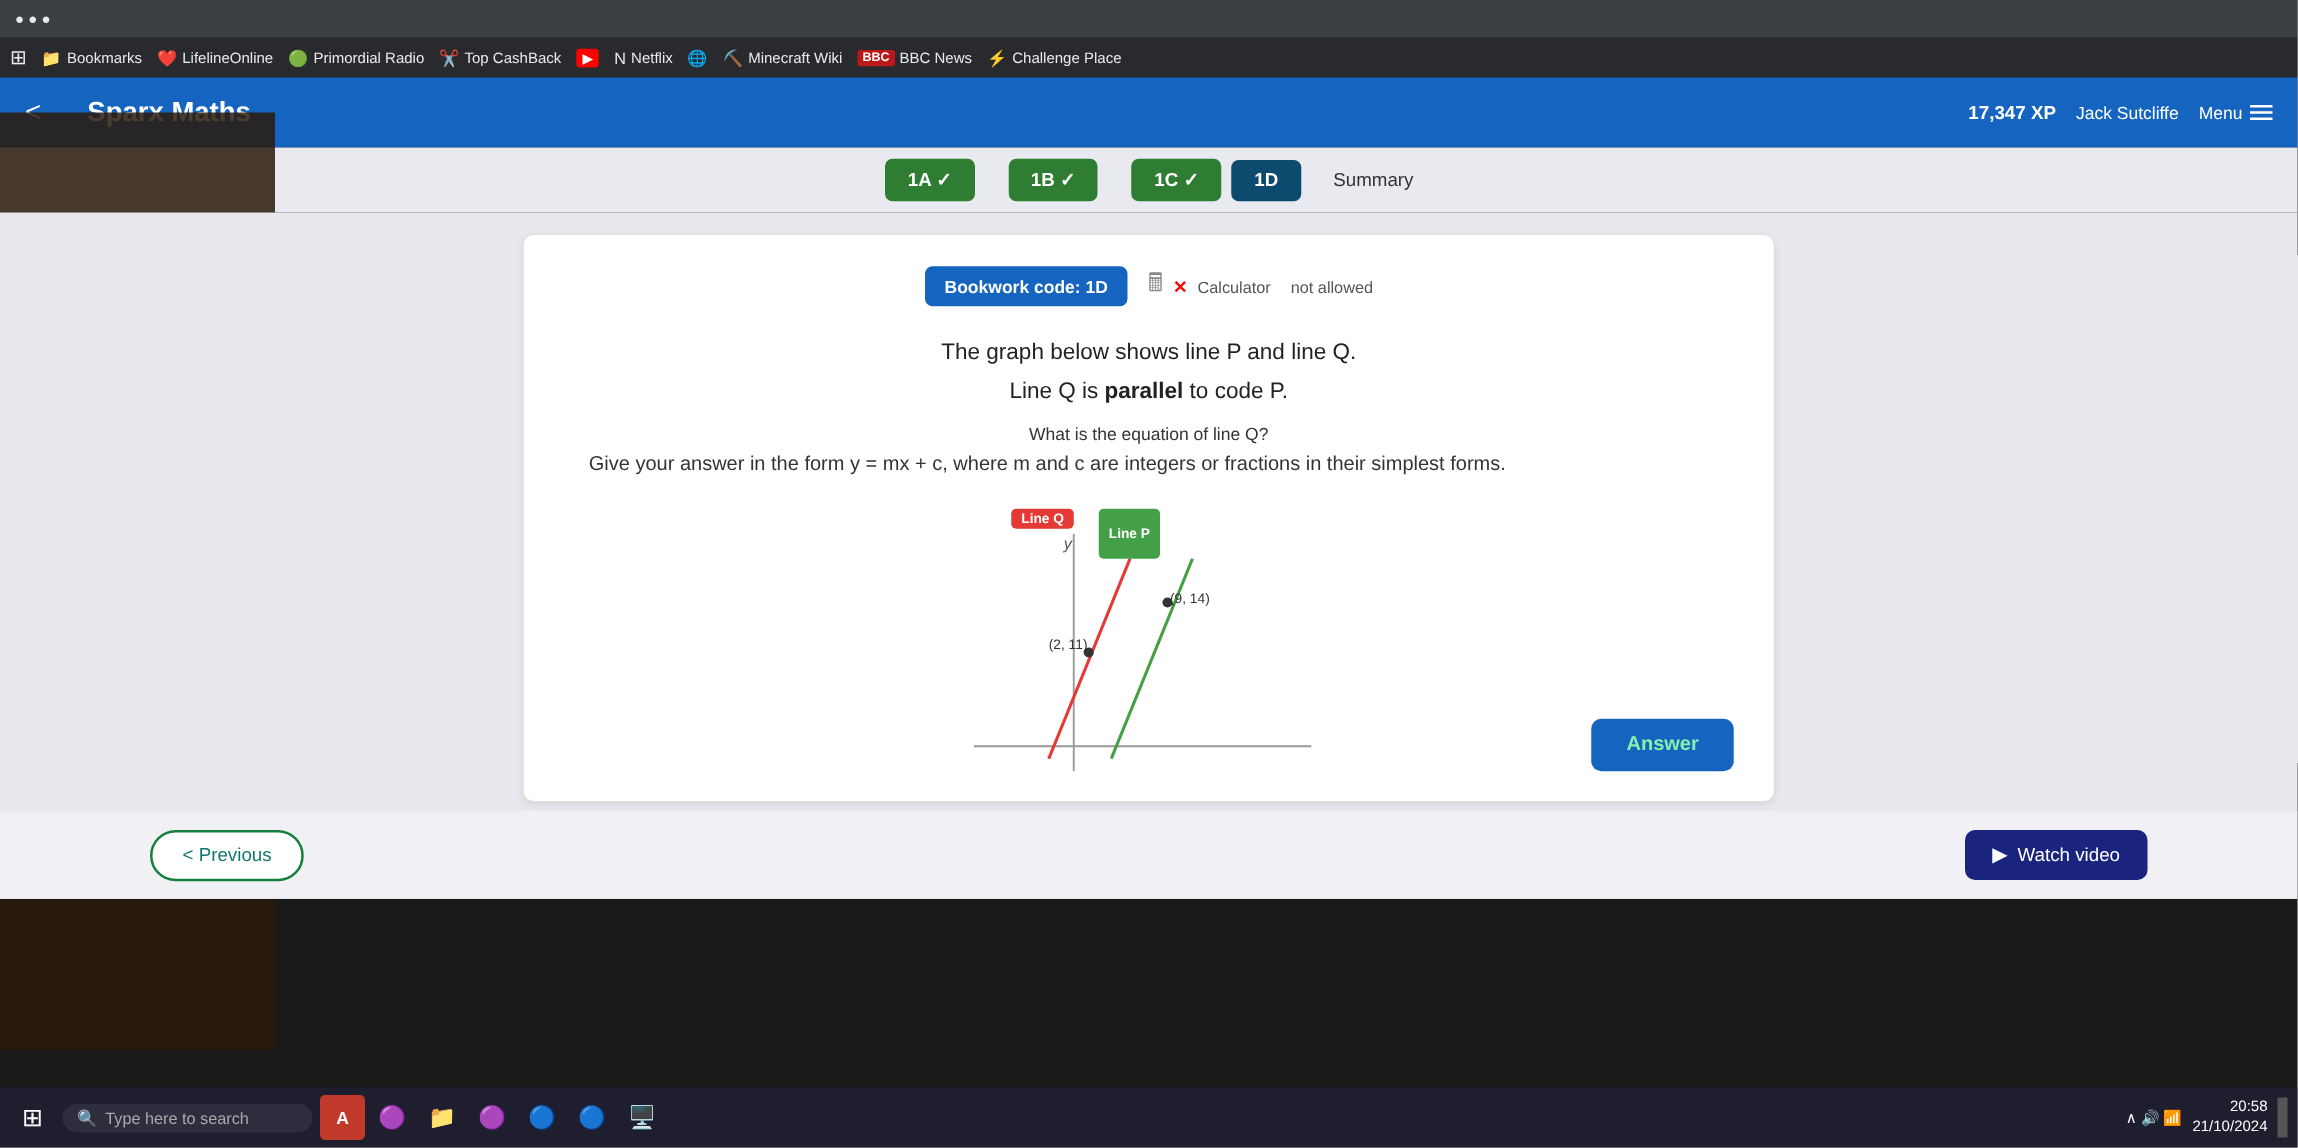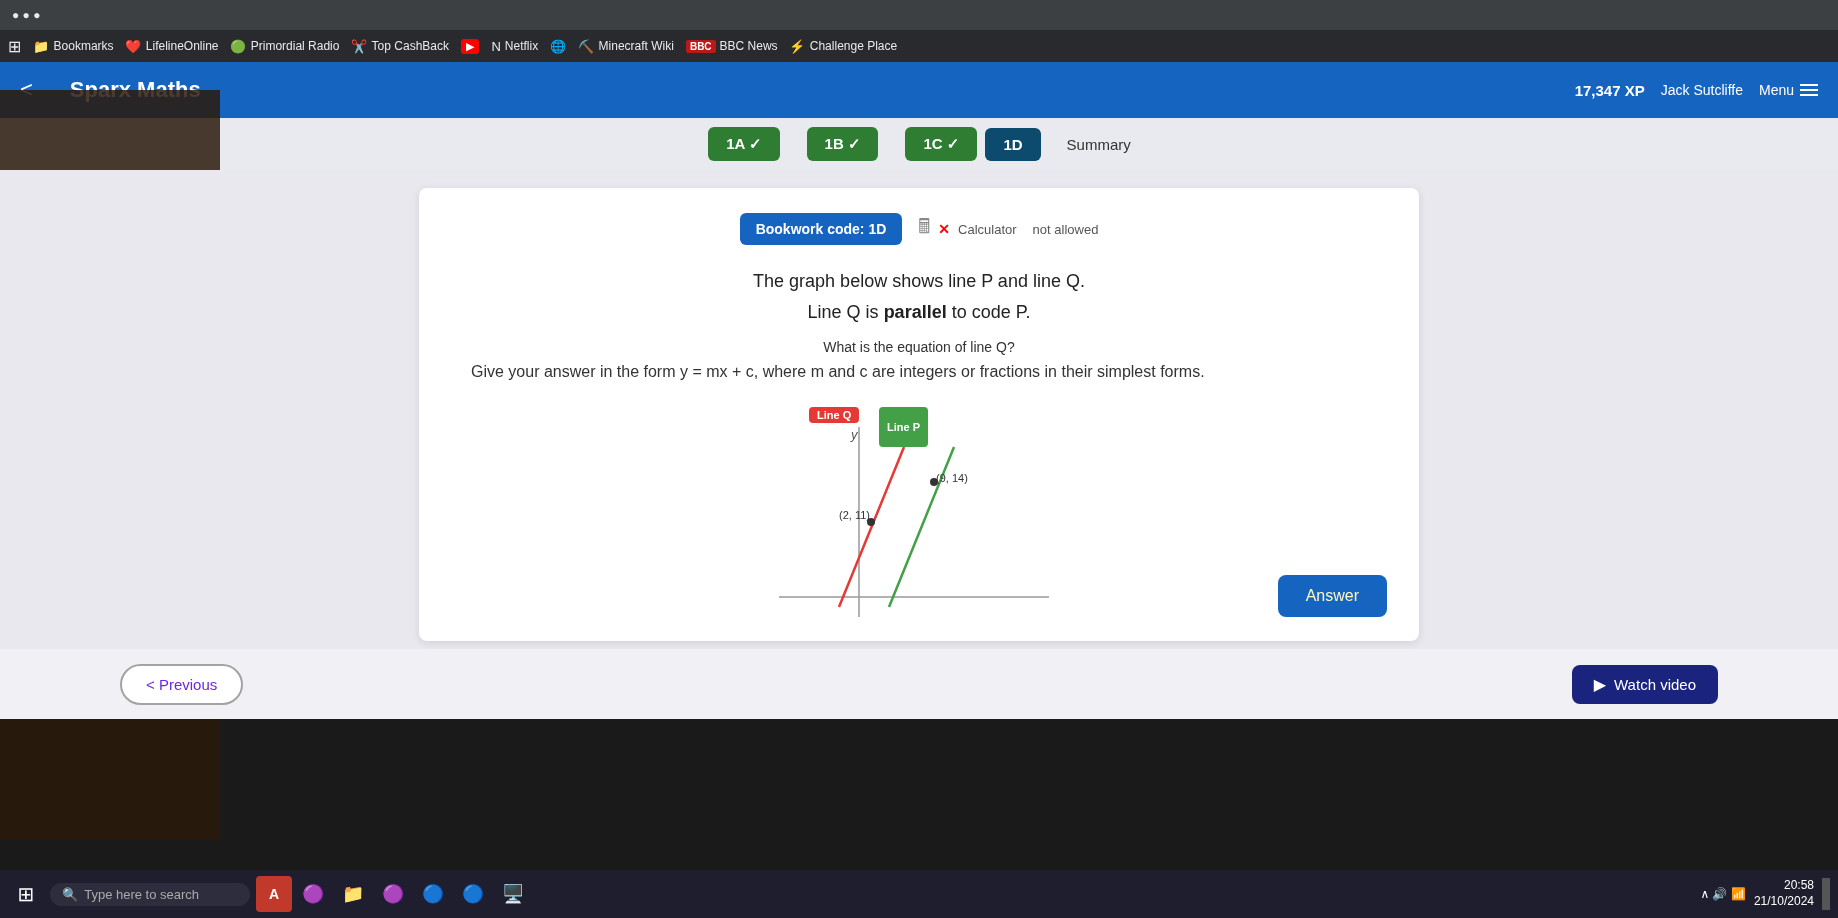--- a/index.html
+++ b/index.html
@@ -300,47 +300,47 @@
       top: 10px;
       left: 100px;
     }
 
     
     .answer-btn {
       position: absolute;
       bottom: 24px;
       right: 32px;
       background: #1565c0;
-      color: #fef9c3;
+      color: #86efac;
       border: none;
       border-radius: 8px;
       padding: 12px 28px;
       font-size: 16px;
-      font-weight: normal;
+      font-weight: bold;
       cursor: pointer;
     }
 
     
     .bottom-bar {
       background: #f0f0f5;
       height: 70px;
       display: flex;
       align-items: center;
       justify-content: space-between;
       padding: 0 120px;
       flex-shrink: 0;
       width: 100%;
     }
     .prev-btn {
       background: white;
-      border: 2px solid #a3a3a3;
+      border: 2px solid #15803d;
       border-radius: 24px;
       padding: 10px 24px;
       font-size: 15px;
-      color: #6d28d9;
+      color: #0f766e;
       cursor: pointer;
       display: flex;
       align-items: center;
       gap: 6px;
     }
     .watch-video-btn {
       background: #1a237e;
       color: white;
       border: none;
       border-radius: 8px;

